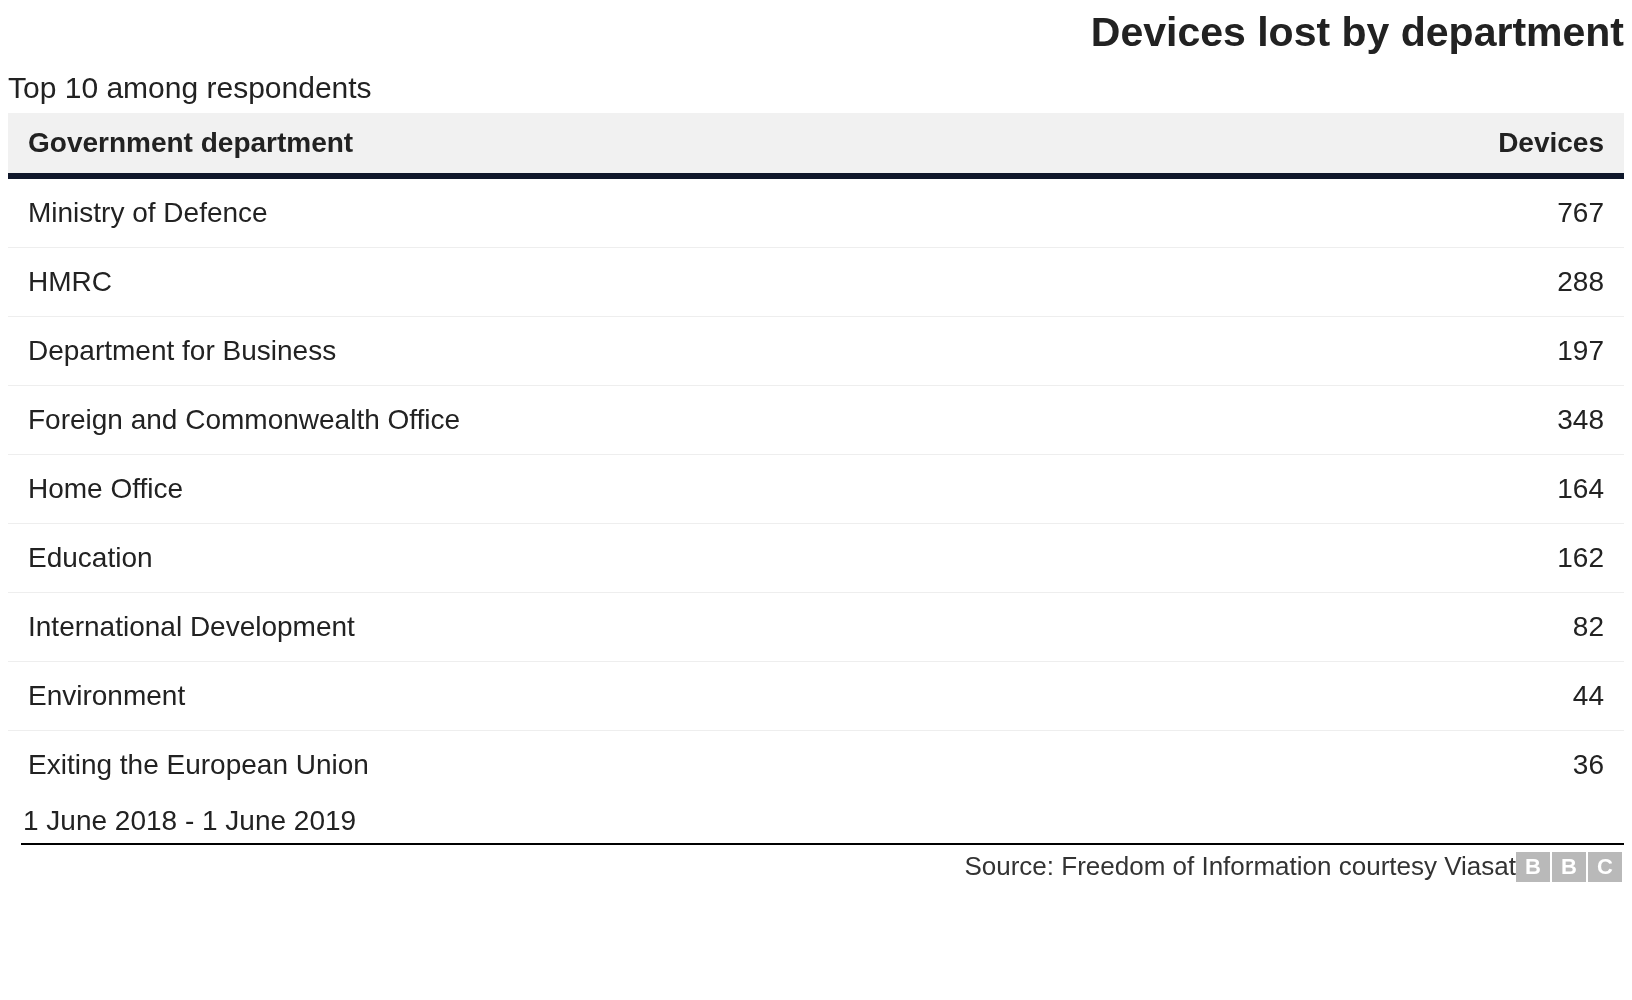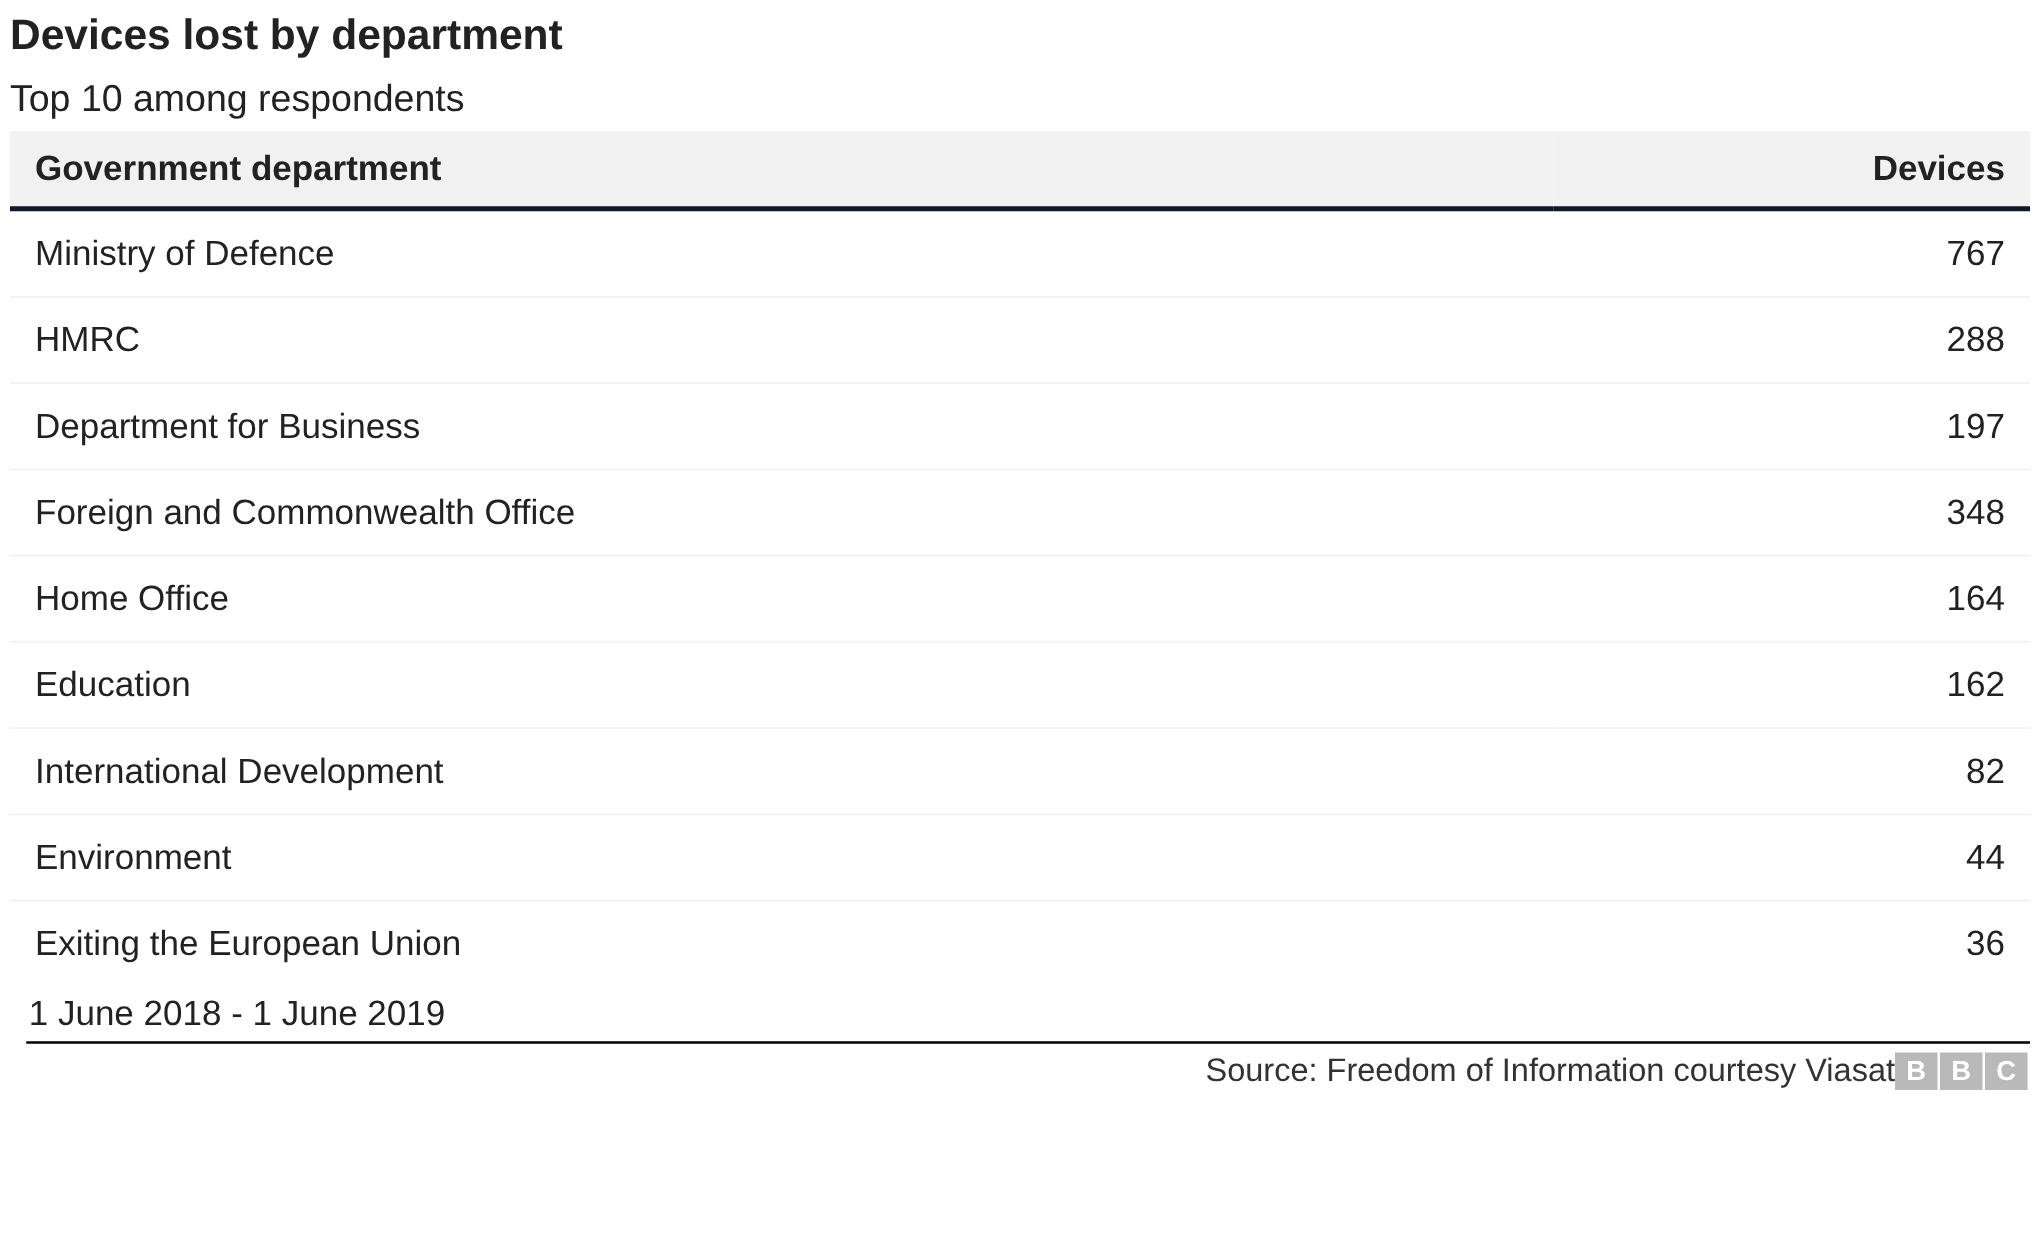--- a/index.html
+++ b/index.html
@@ -9,42 +9,43 @@
     font-family: Arial, Helvetica, sans-serif;
     color: #222;
     width: 1632px;
   }
   .chart-wrap {
     padding: 10px 8px 8px 8px;
     box-sizing: border-box;
     width: 1632px;
   }
   .title {
-    font-size: 34px;
+    font-size: 41px;
     font-weight: bold;
     margin: 0 0 4px 0;
     line-height: 1.1;
+    text-align: right;
   }
   .subtitle {
     font-size: 30px;
     font-weight: normal;
     margin: 16px 0 8px 0;
     color: #222;
   }
   table.data-table {
     width: 100%;
     border-collapse: collapse;
     font-size: 28px;
   }
   table.data-table thead th {
     background: #f1f1f1;
     font-weight: bold;
     text-align: left;
     padding: 14px 20px;
-    border-bottom: 4px solid #0f172a;
+    border-bottom: 6px solid #0f172a;
   }
   table.data-table thead th.num {
     text-align: right;
   }
   table.data-table tbody td {
     padding: 18px 20px;
     border-bottom: 1px solid #eee;
     vertical-align: middle;
     margin-top: 40px;
   }

